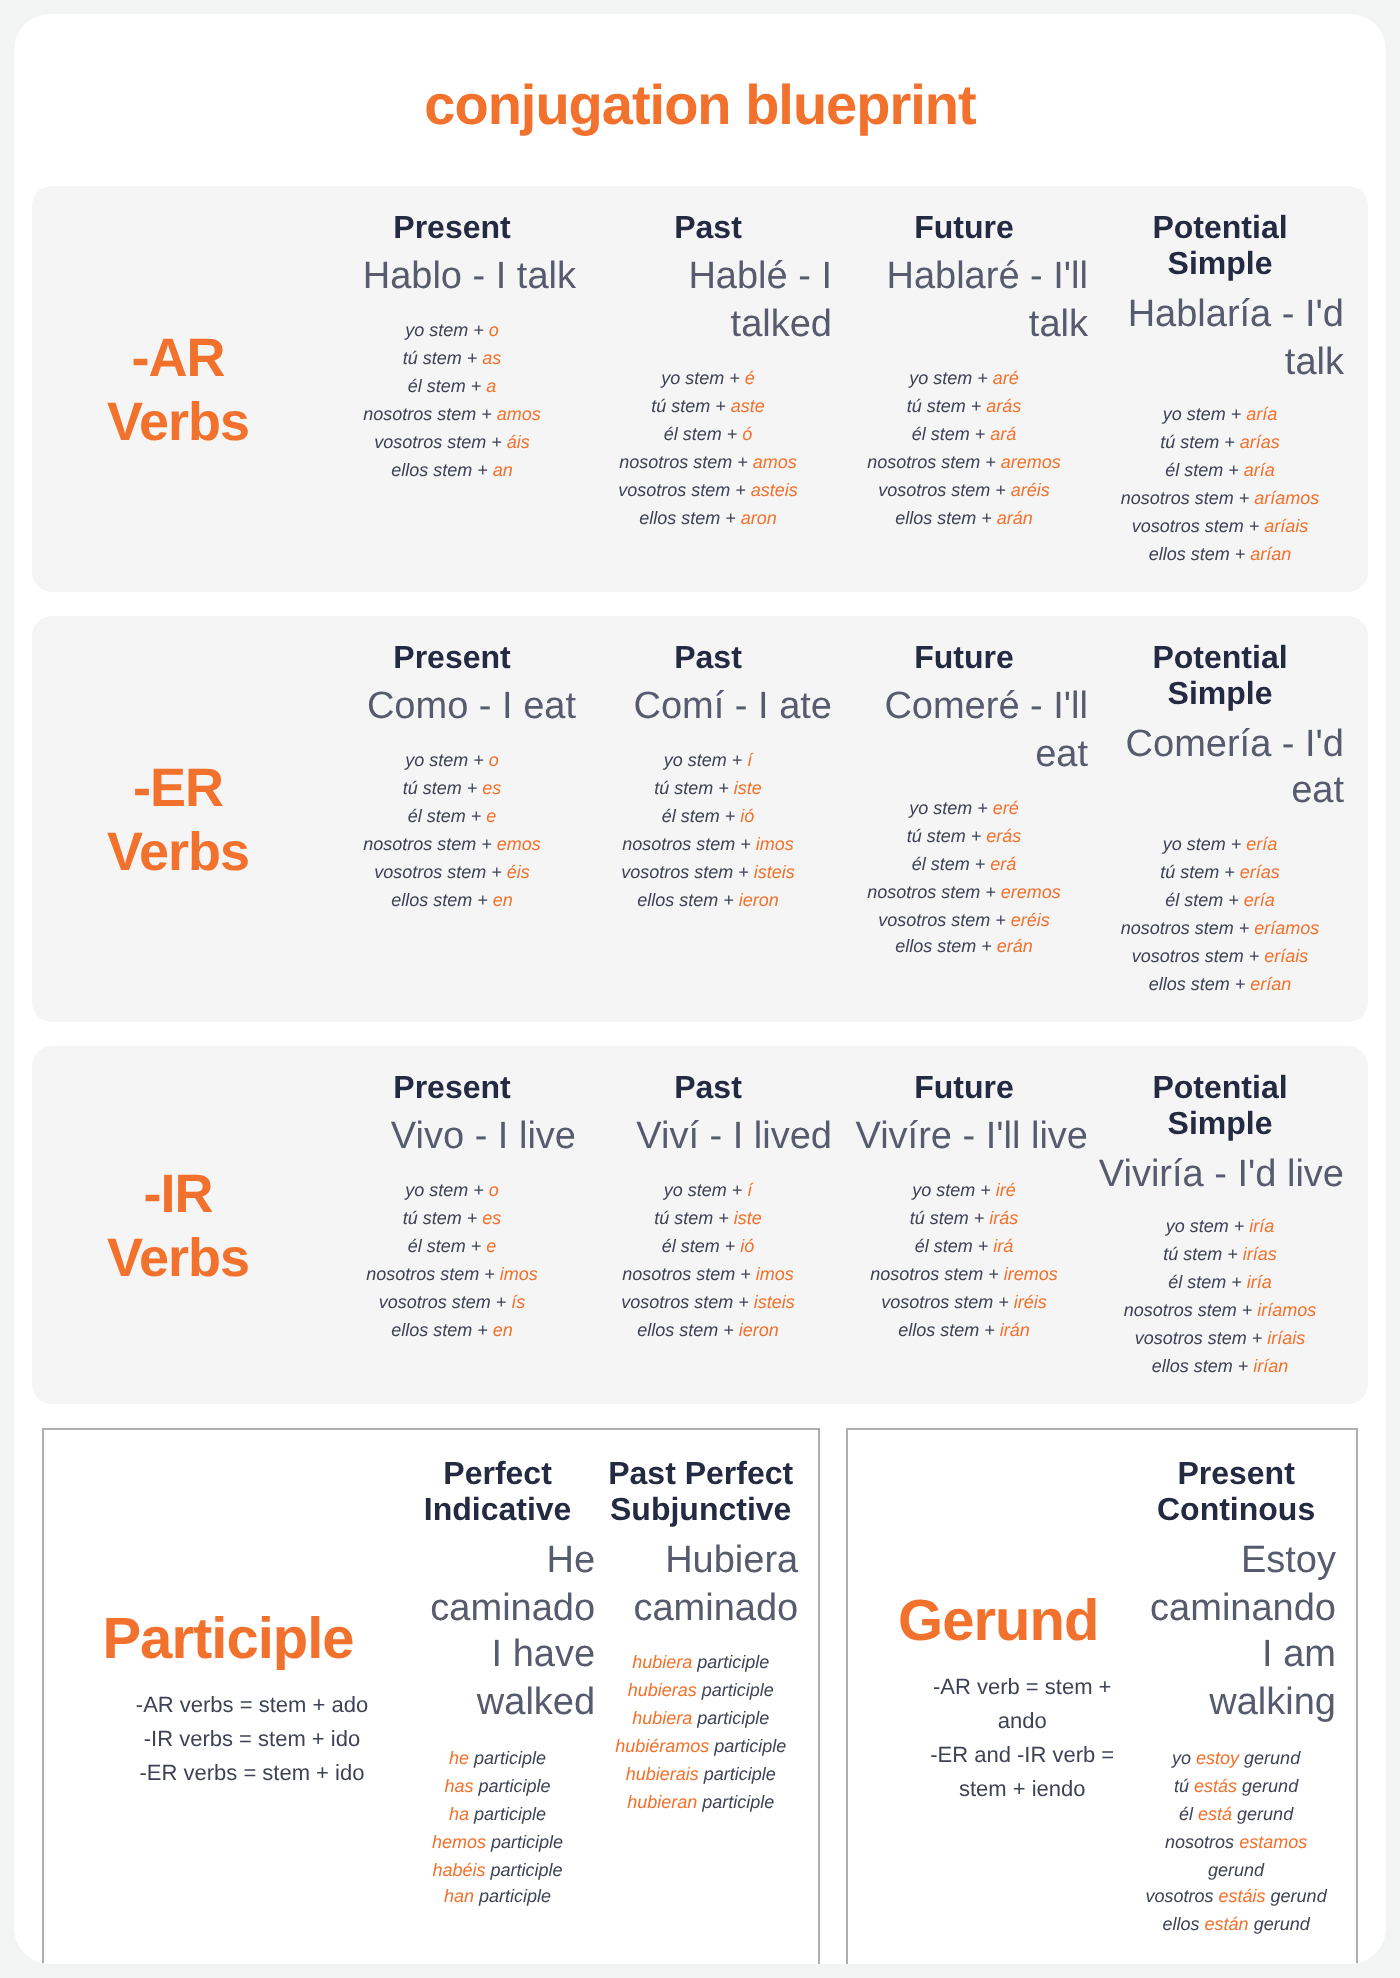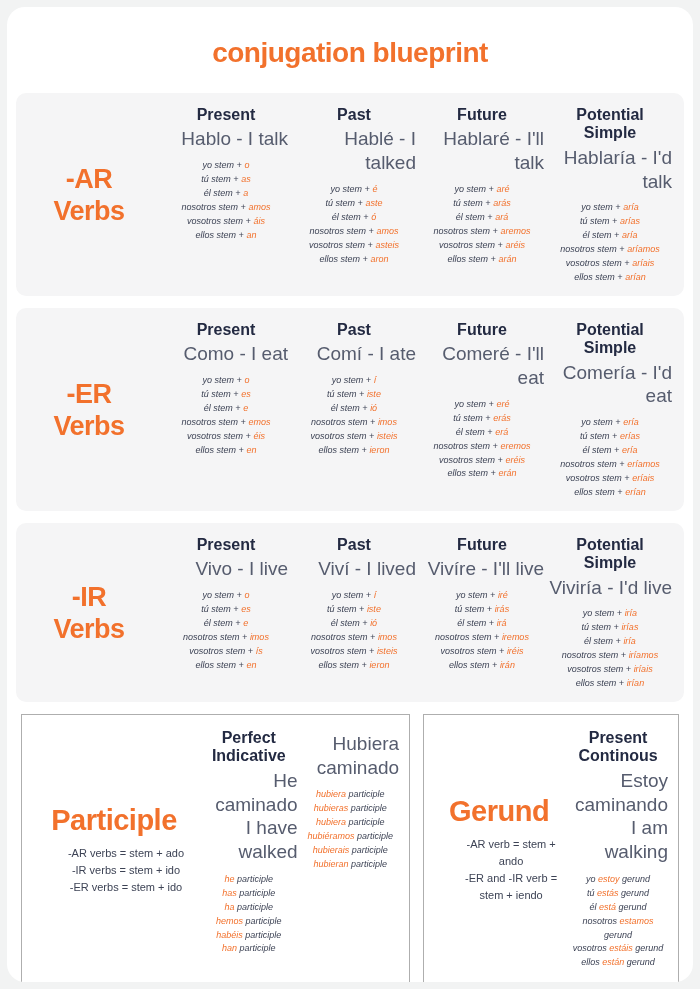--- a/index.html
+++ b/index.html
@@ -285,20 +285,24 @@
             <div class="conj-lines">
               <div class="conj-line"><span class="aux">he </span><span class="obj">participle</span></div>
               <div class="conj-line"><span class="aux">has </span><span class="obj">participle</span></div>
               <div class="conj-line"><span class="aux">ha </span><span class="obj">participle</span></div>
               <div class="conj-line"><span class="aux">hemos </span><span class="obj">participle</span></div>
               <div class="conj-line"><span class="aux">habéis </span><span class="obj">participle</span></div>
               <div class="conj-line"><span class="aux">han </span><span class="obj">participle</span></div>
             </div>
           </div>
           <div class="ctense-col">
+            <div class="tense-title">
+              <div>Past Perfect</div>
+              <div>Subjunctive</div>
+            </div>
             <div class="tense-example">
               <div>Hubiera caminado</div>
             </div>
             <div class="conj-lines">
               <div class="conj-line"><span class="aux">hubiera </span><span class="obj">participle</span></div>
               <div class="conj-line"><span class="aux">hubieras </span><span class="obj">participle</span></div>
               <div class="conj-line"><span class="aux">hubiera </span><span class="obj">participle</span></div>
               <div class="conj-line"><span class="aux">hubiéramos </span><span class="obj">participle</span></div>
               <div class="conj-line"><span class="aux">hubierais </span><span class="obj">participle</span></div>
               <div class="conj-line"><span class="aux">hubieran </span><span class="obj">participle</span></div>

